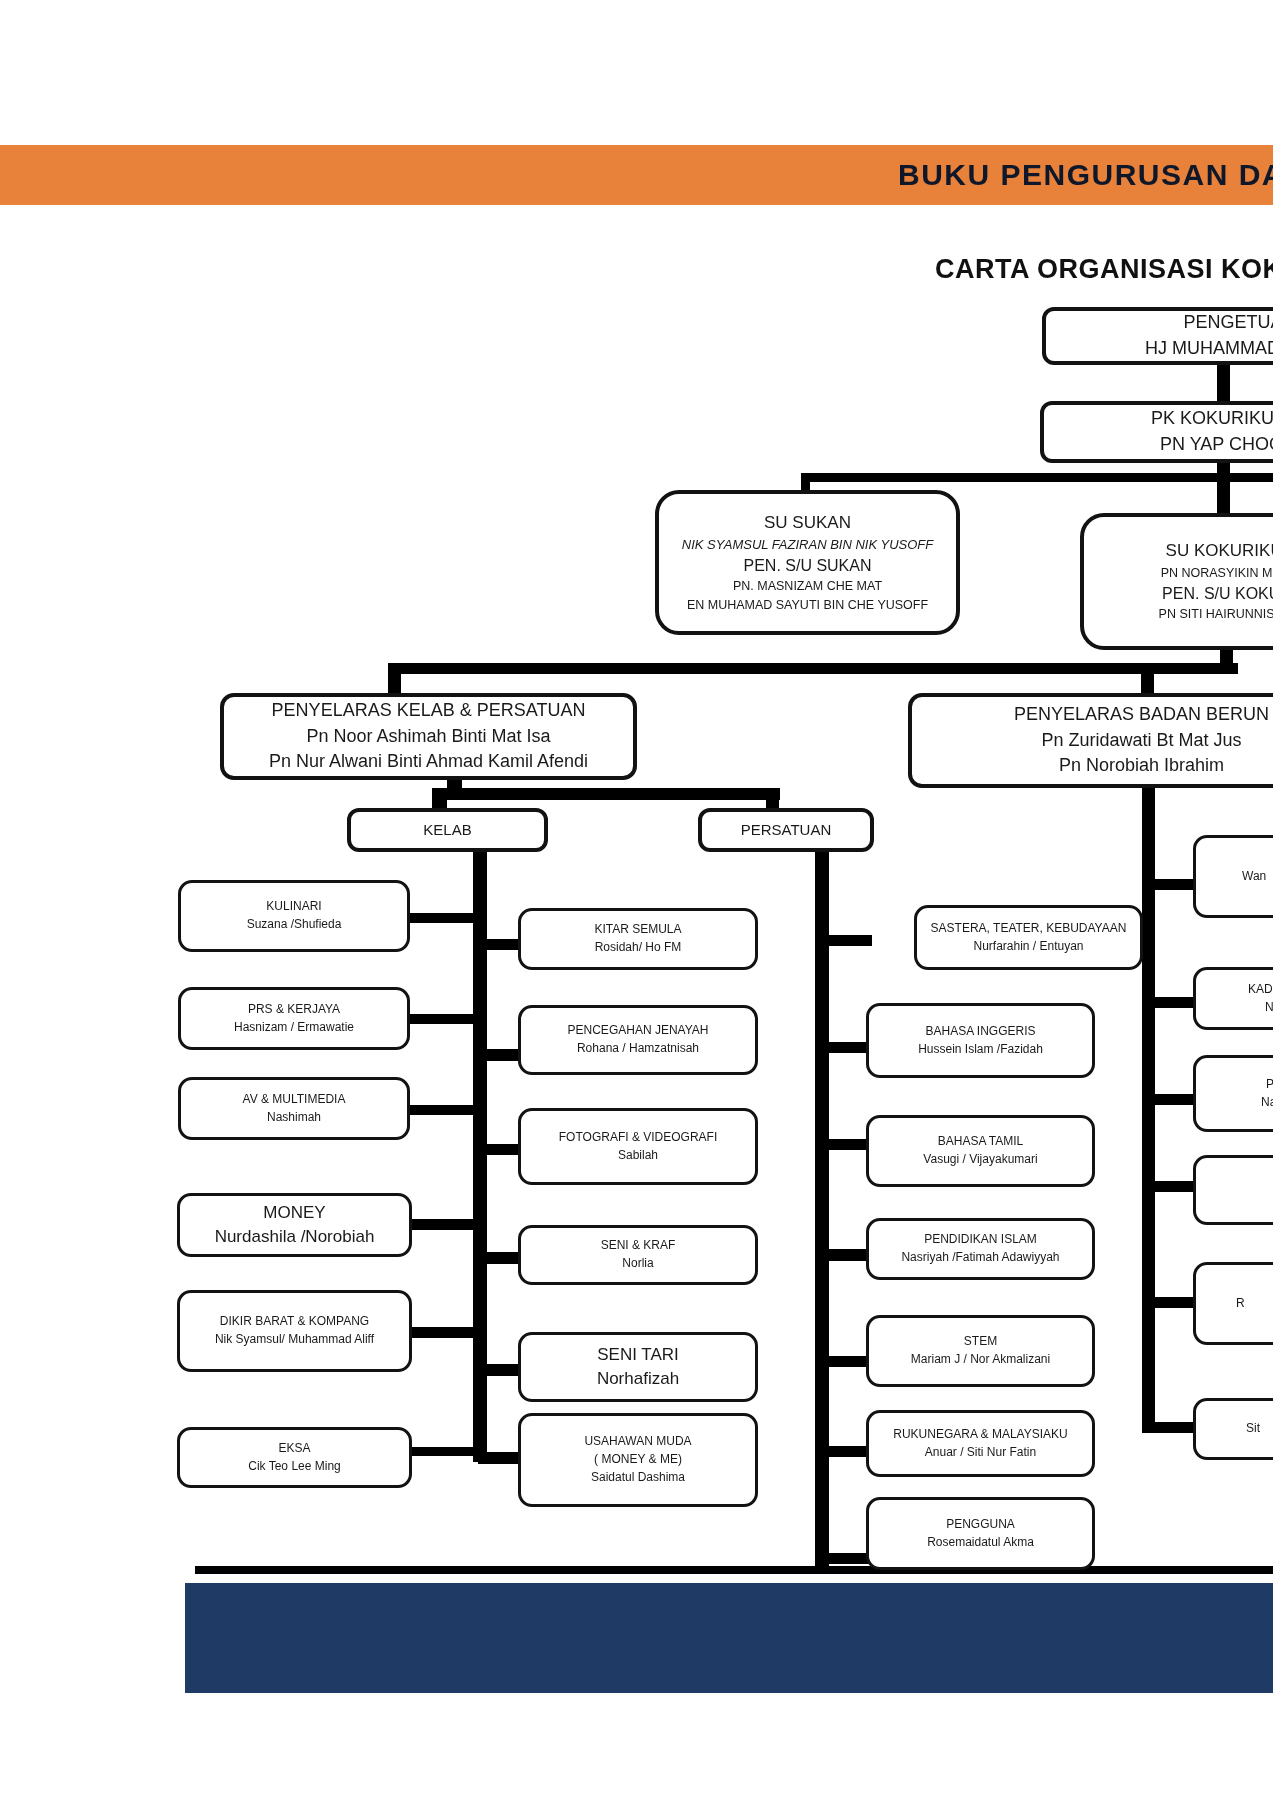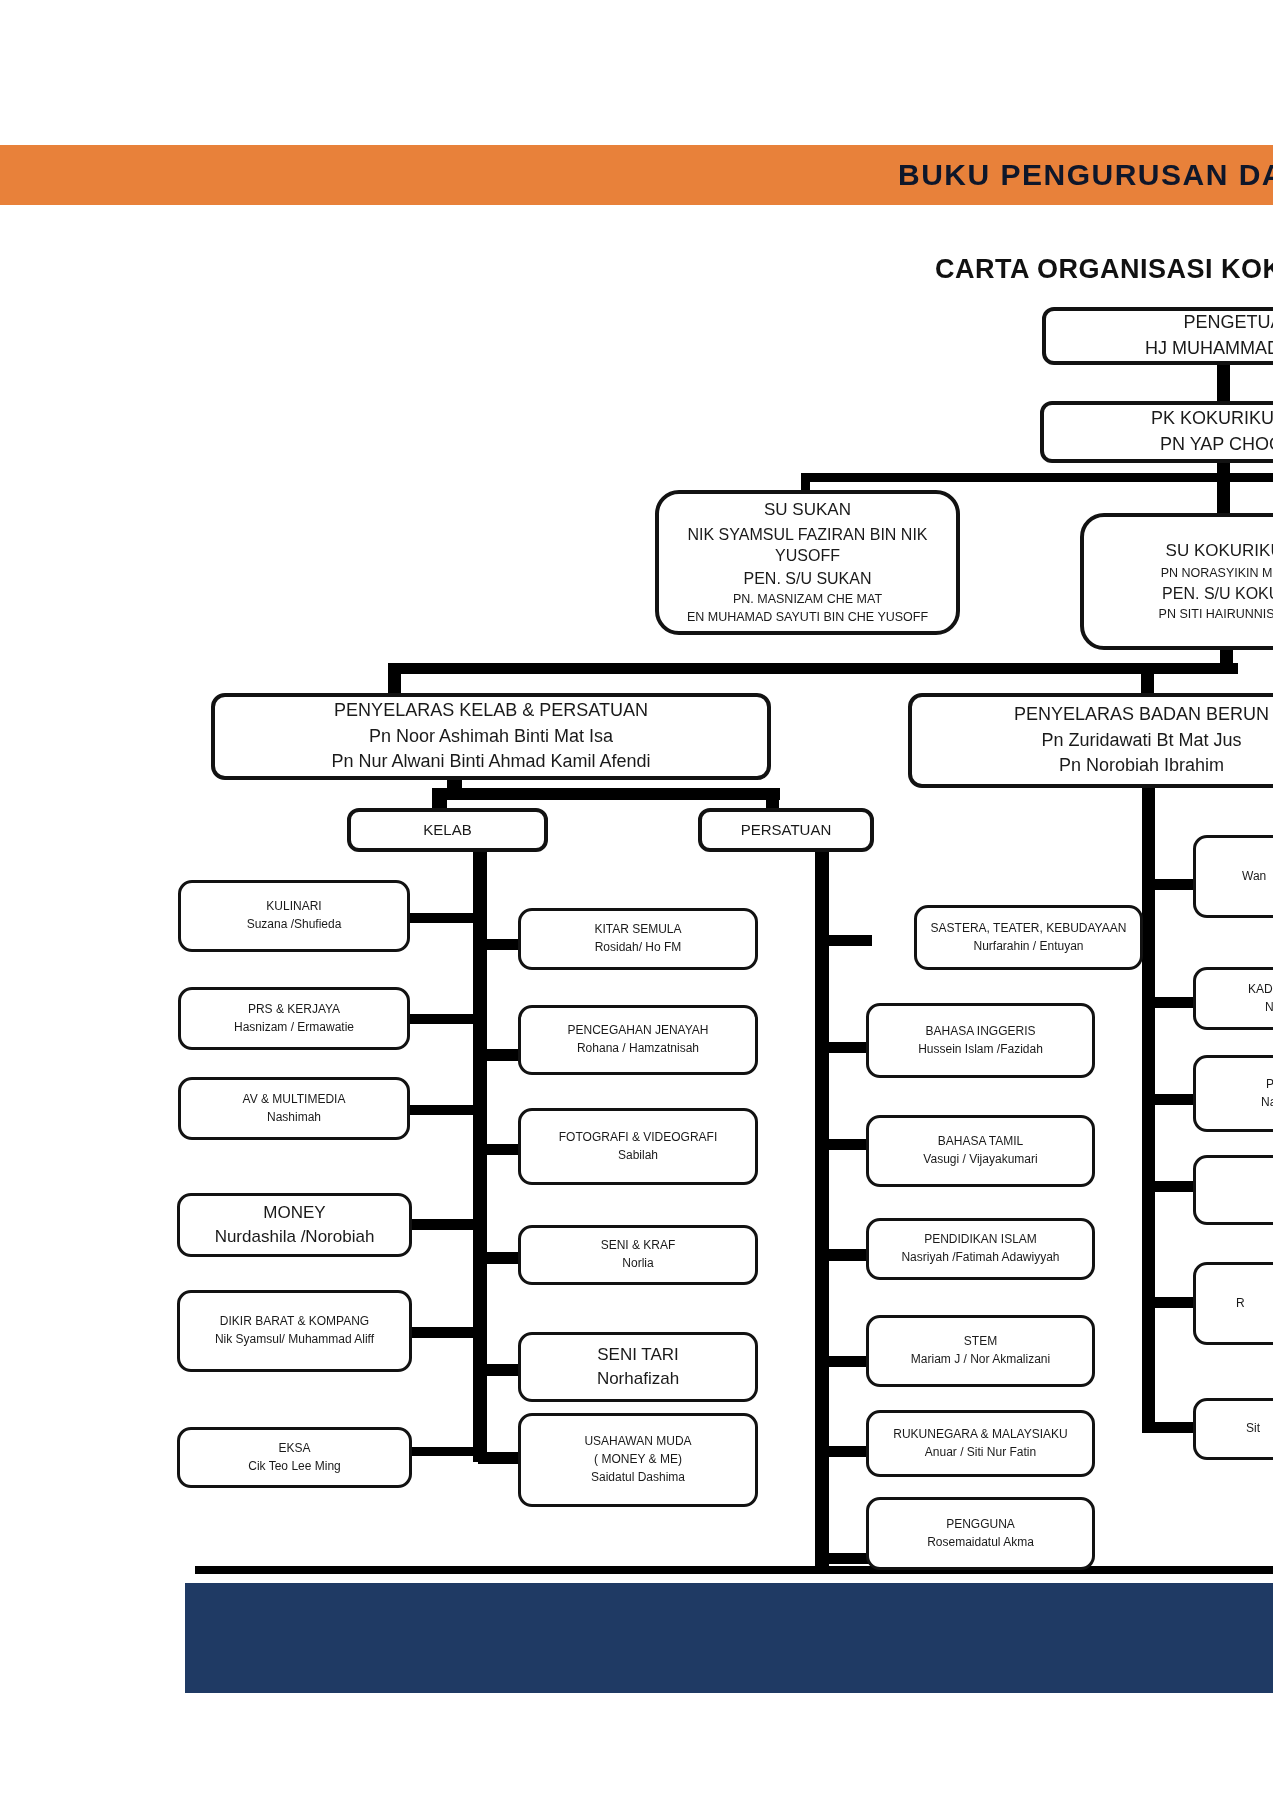--- a/index.html
+++ b/index.html
@@ -22,21 +22,21 @@
   .box{
     position:absolute;background:#fff;border:3px solid #121212;border-radius:14px;
     display:flex;flex-direction:column;justify-content:center;align-items:center;
     text-align:center;line-height:1.32;z-index:2;box-sizing:border-box;
   }
   .bw4{border-width:4px;}
   .r12{border-radius:12px;} .r22{border-radius:24px;}
   .cut{align-items:flex-start;text-align:left;}
   .cut div{white-space:nowrap;}
   .f18{font-size:18px;} .f17{font-size:17px;} .f16{font-size:16px;}
-  .f15{font-size:15px;} .f13{font-size:16px;} .f12{font-size:12.5px;}
+  .f15{font-size:15px;} .f13{font-size:13px;font-style:italic;} .f12{font-size:12.5px;}
   .fs{font-size:12px;} .fl{font-size:17px;}
   .box div{margin:1px 0;}
   .rule{position:absolute;left:195px;top:1566px;width:1078px;height:8px;background:#000;}
   .footerbar{position:absolute;left:185px;top:1583px;width:1088px;height:110px;background:#1f3a64;}
 </style>
 </head>
 <body>
 
 <div id="page">
 
@@ -105,21 +105,21 @@
     <div class="f12">EN MUHAMAD SAYUTI BIN CHE YUSOFF</div>
   </div>
 
   <div class="box bw4 r22" style="left:1080px;top:513px;width:310px;height:137px">
     <div class="f17">SU KOKURIKULU</div>
     <div class="f12">PN NORASYIKIN MUHAM</div>
     <div class="f16">PEN. S/U KOKURIU</div>
     <div class="f12">PN SITI HAIRUNNISA SAR</div>
   </div>
 
-  <div class="box bw4" style="left:211px;top:693px;width:560px;height:87px">
+  <div class="box bw4" style="left:220px;top:693px;width:417px;height:87px">
     <div class="f18">PENYELARAS KELAB &amp; PERSATUAN</div>
     <div class="f18">Pn Noor Ashimah Binti Mat Isa</div>
     <div class="f18">Pn Nur Alwani Binti Ahmad Kamil Afendi</div>
   </div>
 
   <div class="box bw4" style="left:908px;top:693px;width:467px;height:95px">
     <div class="f18">PENYELARAS BADAN BERUN</div>
     <div class="f18">Pn Zuridawati Bt Mat Jus</div>
     <div class="f18">Pn Norobiah Ibrahim</div>
   </div>

